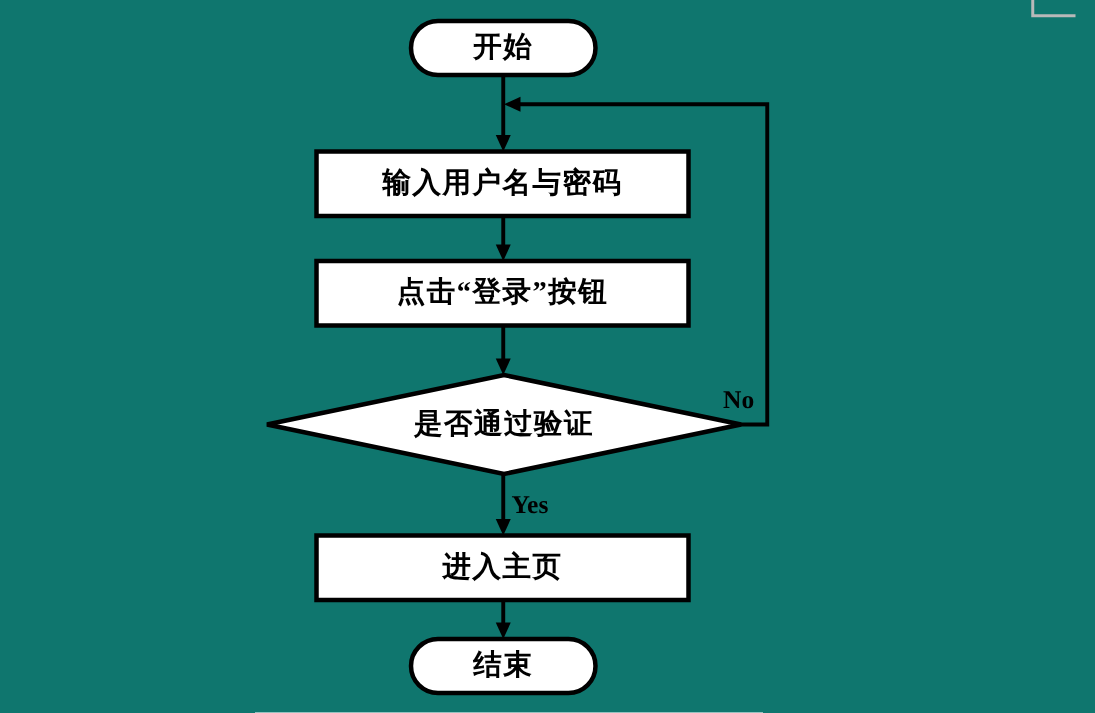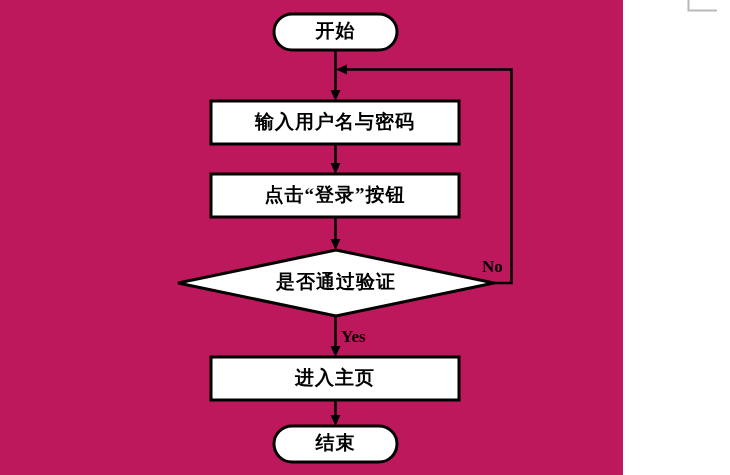--- a/index.html
+++ b/index.html
@@ -9,23 +9,23 @@
     background: #ffffff;
   }
   body {
     width: 730px;
     height: 475px;
     overflow: hidden;
     font-family: "Liberation Sans", sans-serif;
   }
   #canvas-wrap {
     position: relative;
-    width: 623px;
+    width: 730px;
     height: 475px;
-    background: #be185d;
+    background: #0f766e;
   }
   svg#flowchart {
     display: block;
     width: 730px;
     height: 475px;
   }
   .node-shape {
     fill: #ffffff;
     stroke: #000000;
     stroke-width: 3;

